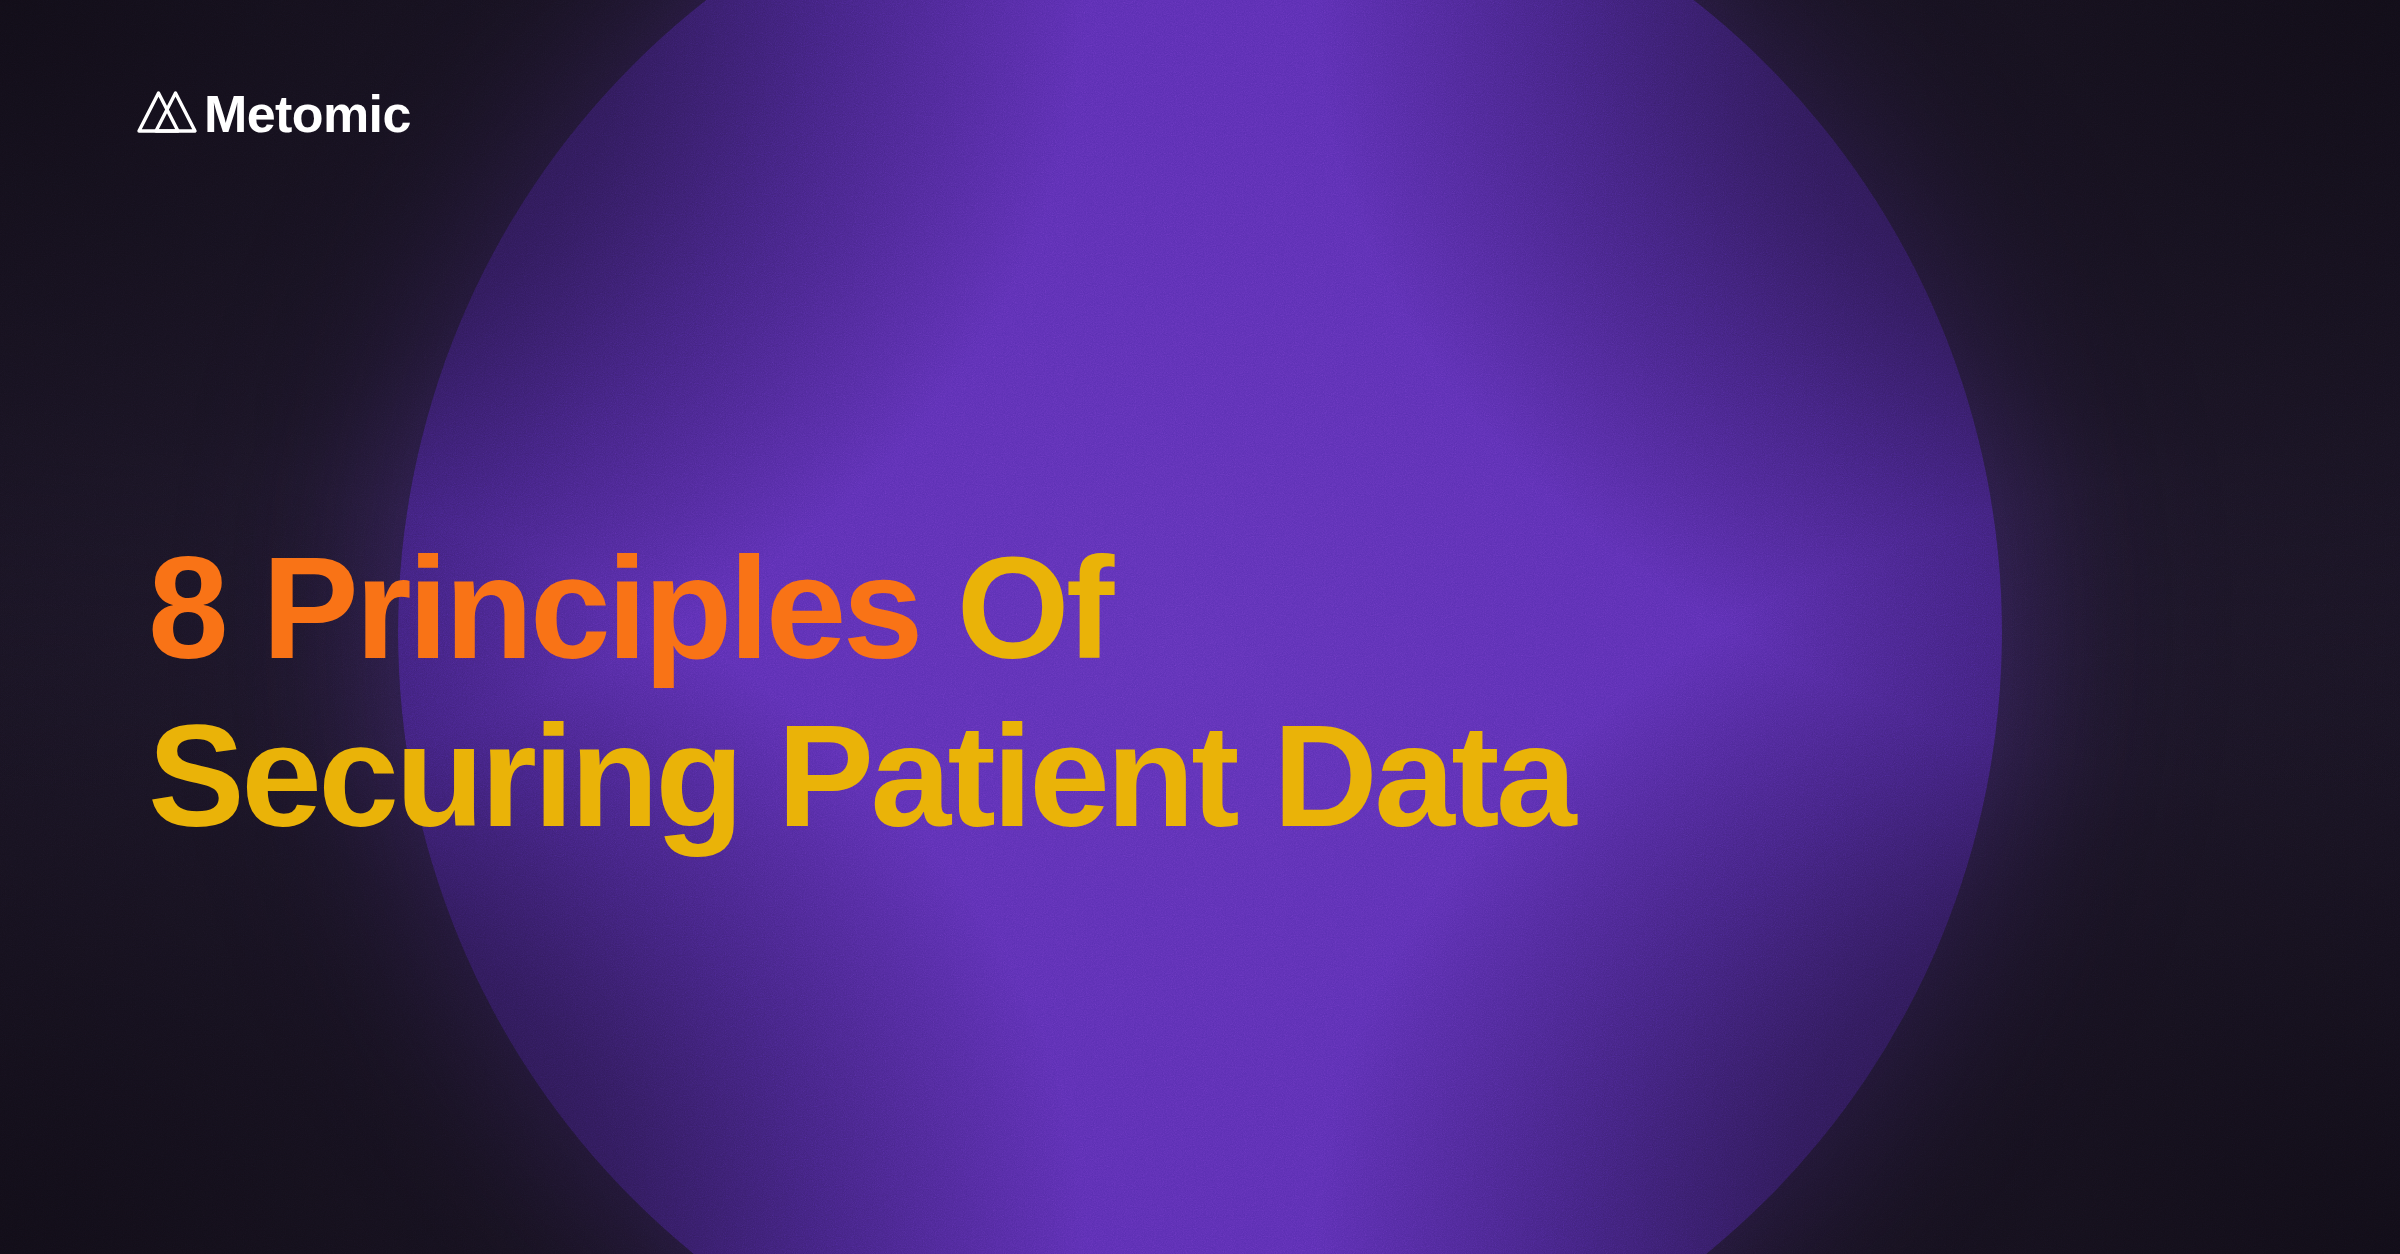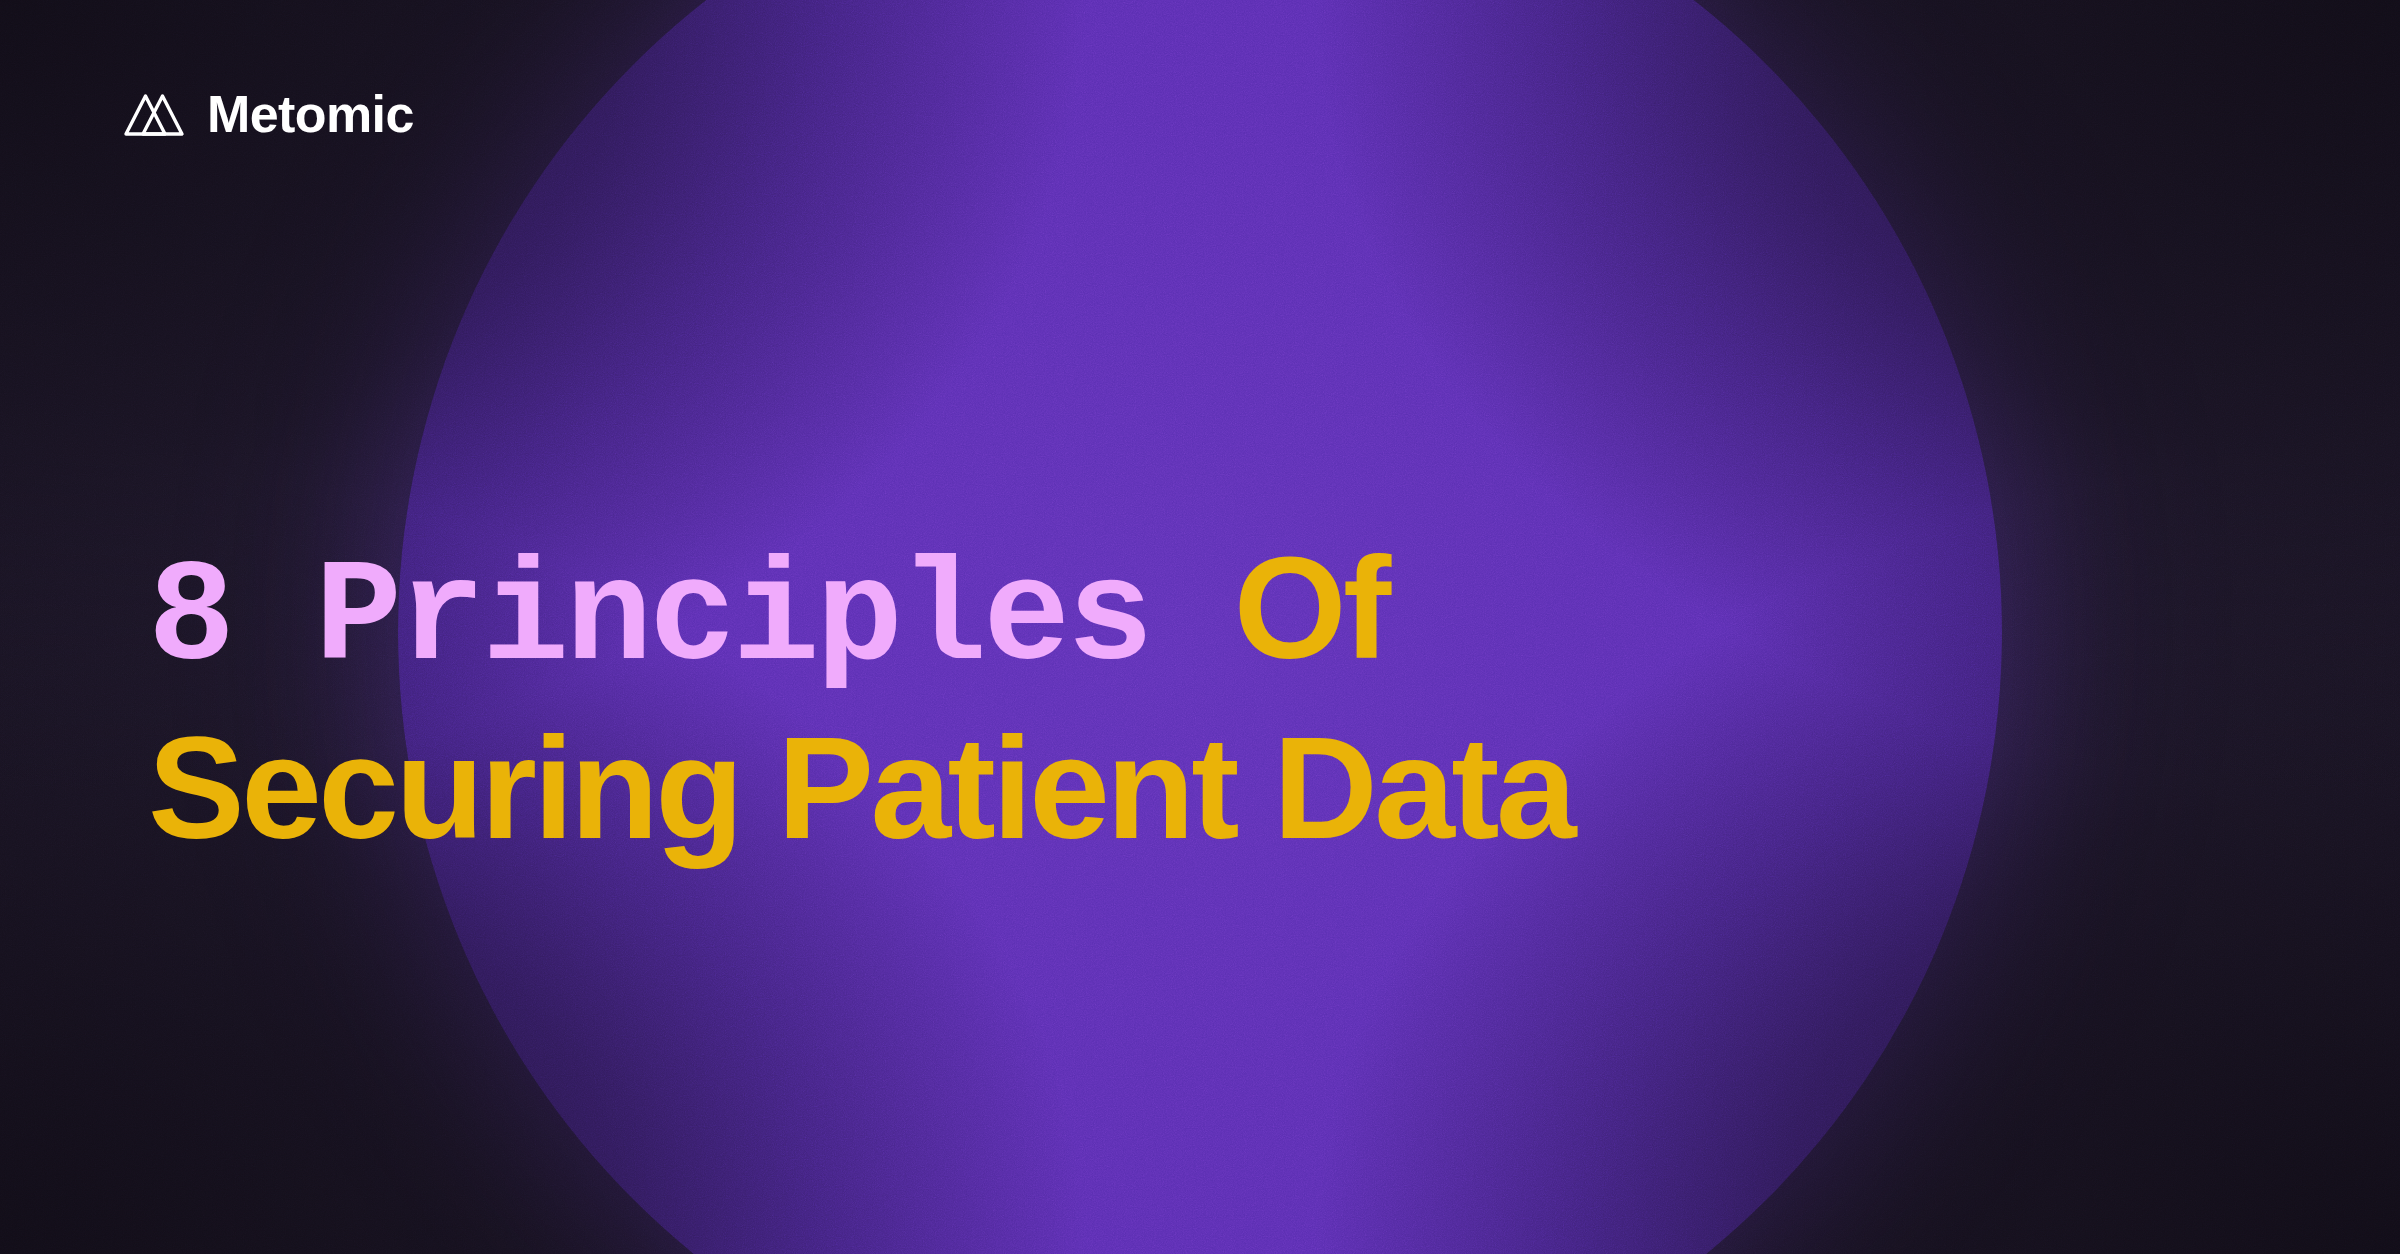--- a/index.html
+++ b/index.html
@@ -84,25 +84,24 @@
 
   
   .content {
     position: absolute;
     inset: 0;
   }
 
   
   .logo {
     position: absolute;
-    left: 123px;
+    left: 136px;
     top: 88px;
     display: flex;
-    align-items: center;
-    gap: 22px;
+    gap: 6px;
   }
   .logo-mark { display: block; width: 62px; height: 46px; }
   .logo-word {
     color: #ffffff;
     font-size: 52px;
     font-weight: 700;
     letter-spacing: -0.6px;
     line-height: 1;
     white-space: nowrap;
   }
@@ -112,21 +111,21 @@
     position: absolute;
     left: 148px;
     top: 524px;
     width: 2050px;
     font-size: 145px;
     font-weight: 700;
     line-height: 1.16;
     letter-spacing: -3.5px;
     margin: 0;
   }
-  .headline .seg-white  { color: #f0abfc; font-family: Liberation Mono, monospace; }
+  .headline .seg-white  { color: #f97316; }
   .headline .seg-orange { color: #eab308; }
 </style>
 </head>
 <body>
 
 <div id="stage">
 
   <div class="bg-base"></div>
   <div class="bg-glow"></div>
   <div class="bg-circle"></div>

